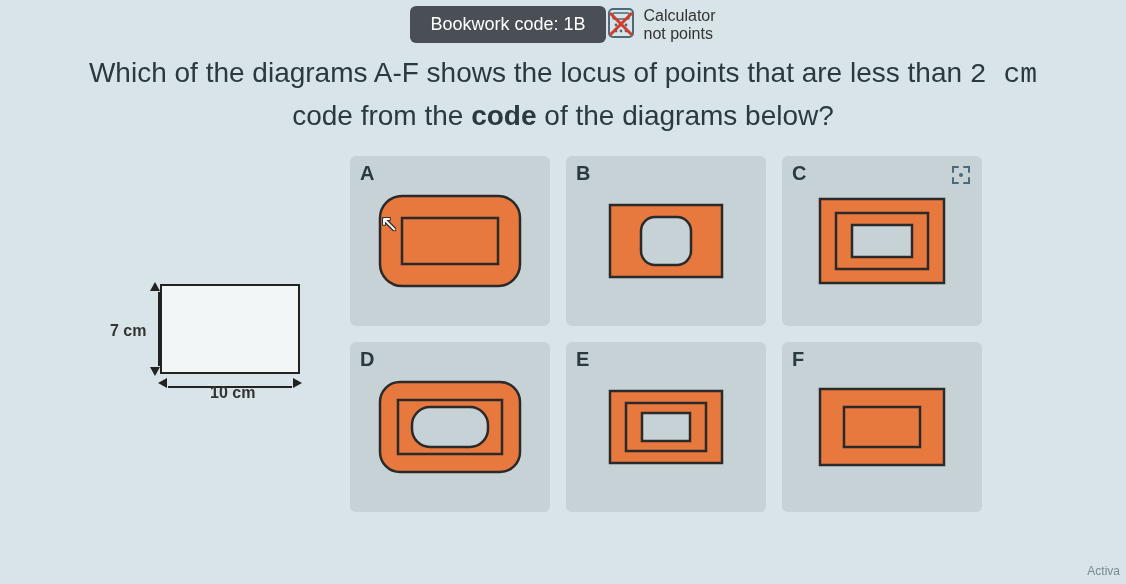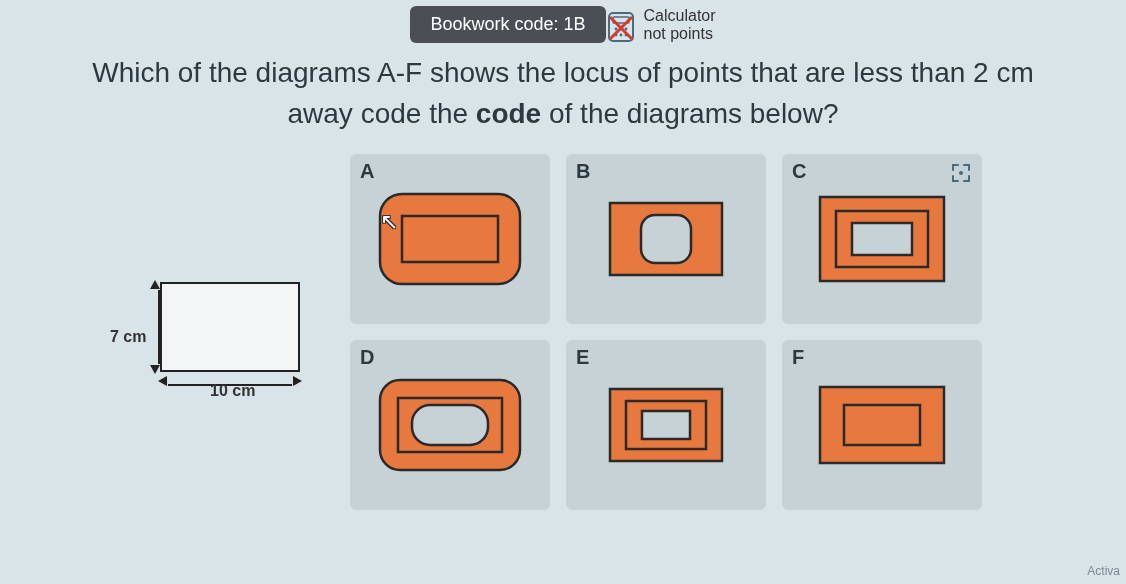--- a/index.html
+++ b/index.html
@@ -20,37 +20,37 @@
   }
   .bookwork-pill {
     background: #4a4f56;
     color: #fff;
     padding: 8px 20px;
     border-radius: 6px;
     font-size: 18px;
   }
   .calc-box {
     display: flex;
-    align-items: flex-end;
+    align-items: flex-start;
     gap: 8px;
     font-size: 16px;
     color: #333;
   }
   .calc-icon {
     width: 30px; height: 32px;
     display:flex; align-items:center; justify-content:center;
   }
   .question {
     text-align: center;
     font-size: 28px;
     color: #2b3a3f;
     padding: 6px 50px 20px 50px;
     line-height: 1.45;
   }
-  .question .unit { font-family: Liberation Sans, sans-serif; margin-top: 14px; }
+  .question .unit { font-family: Liberation Mono, monospace; margin-top: 14px; }
   .content {
     display: flex;
     align-items: center;
     gap: 40px;
     padding-left: 110px;
   }
   .ref-figure {
     position: relative;
     width: 200px;
     height: 150px;
@@ -58,21 +58,21 @@
   }
   .ref-rect {
     position: absolute;
     top: 10px; left: 50px;
     width: 140px; height: 90px;
     border: 2px solid #222;
     background: #f3f6f7;
   }
   .dim-v {
     position: absolute;
-    left: 0; top: 56px;
+    left: 0; top: 48px;
     font-size: 16px; font-weight: bold;
     display:flex; align-items:center; gap:4px;
   }
   .arrow-v {
     position:absolute; left:44px; top:10px; height:90px; width:2px;
   }
   .arrow-v::before, .arrow-v::after {
     content:""; position:absolute; left:-4px; width:0;height:0;
     border-left:5px solid transparent; border-right:5px solid transparent;
   }
@@ -151,21 +151,21 @@
     </span>
     <div>
       <div>Calculator</div>
       <div>not points</div>
     </div>
   </div>
 </div>
 
 <div class="question">
   <span>Which of the diagrams A-F shows the locus of points that are less than </span><span class="unit">2 cm</span><br>
-  <span>away code the </span><b>code</b><span> of the diagrams below?</span>
+  <span>code from the </span><b>code</b><span> of the diagrams below?</span>
 </div>
 
 <div class="content">
   <div class="ref-figure">
     <div class="ref-rect"></div>
     <div class="arrow-v">
         <div class="line"></div>
       </div>
     <div class="dim-v">7 cm</div>
     <div class="arrow-h">

